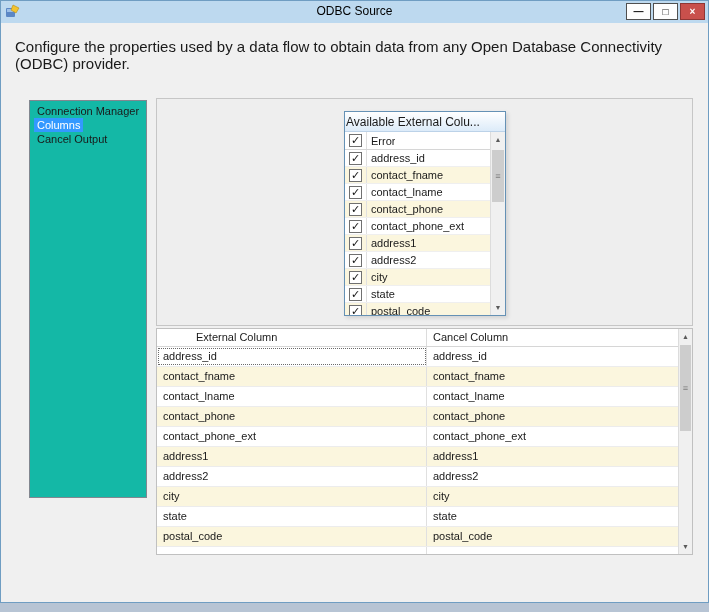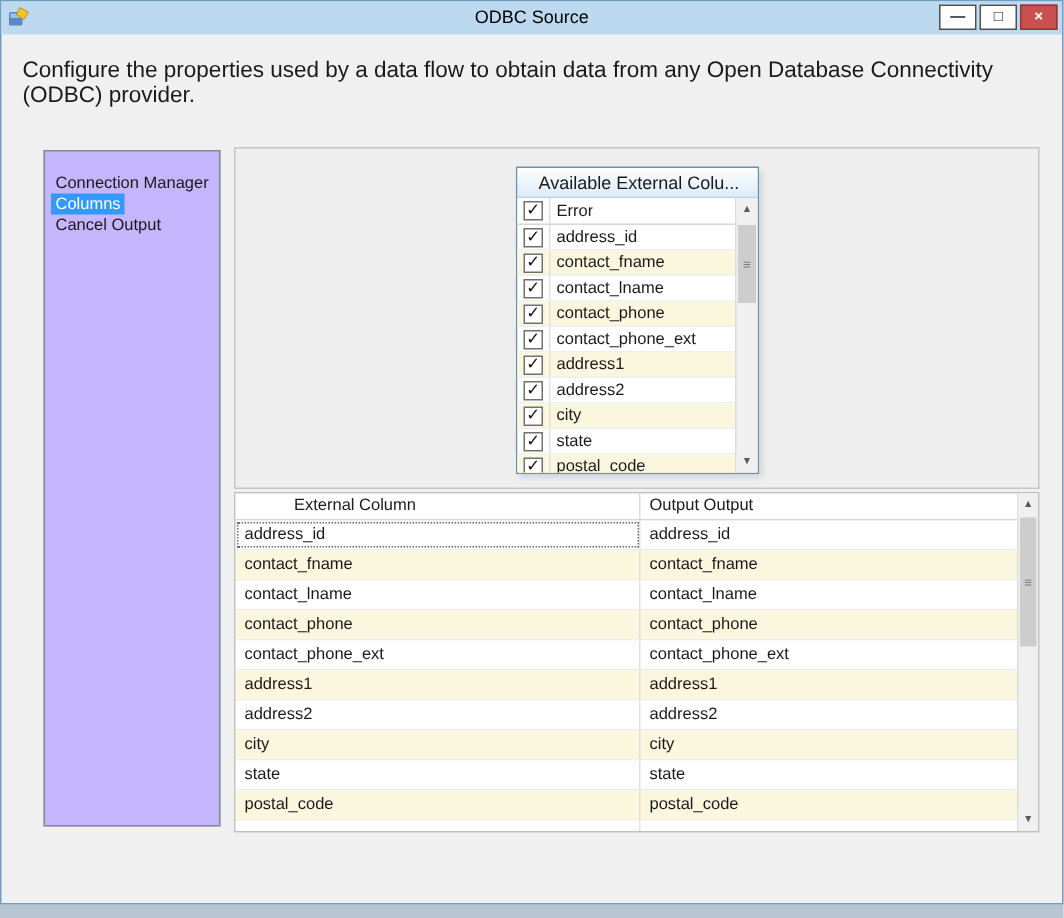--- a/index.html
+++ b/index.html
@@ -14,34 +14,34 @@
   .win-icon { position:absolute; left:4px; top:3px; width:15px; height:15px; }
   .title { position:absolute; left:0; right:0; top:3px; text-align:center; font-size:12px; color:#000000; }
   .winbtns { position:absolute; right:3px; top:2px; display:flex; gap:2px; }
   .wbtn { width:25px; height:17px; background:#fdfdfd; border:1px solid #4f4f4f;
           font-size:10px; line-height:15px; text-align:center; cursor:default; font-weight:bold; }
   .wbtn.close { background:#c9504c; border-color:#8f3634; color:#fff; }
 
   .desc { position:absolute; left:14px; top:37px; right:20px; font-size:15px; }
 
   
-  .sidebar { position:absolute; left:28px; top:99px; width:118px; height:451px;
-             background:#c4b5fd; border:1px solid #828790; padding-top:14px; }
+  .sidebar { position:absolute; left:28px; top:99px; width:118px; height:398px;
+             background:#14b8a6; border:1px solid #828790; padding-top:3px; }
   .sb-item { padding:1px 4px; font-size:11px; white-space:nowrap; }
   .sb-label { padding:1px 3px; }
   .sb-label.selected { color:#fff;text-align:right; }
 
   
   .toparea { position:absolute; left:155px; top:97px; width:537px; height:228px;
              background:#eeeeee; border:1px solid #c6c6c6; }
 
   
   .avail { position:absolute; left:343px; top:110px; width:162px; height:205px;
            background:#fff; border:1px solid #6591b5; box-shadow:2px 2px 4px rgba(0,0,0,0.12); }
-  .avail-title { height:20px; line-height:20px; padding-left:14px; font-size:12px;
+  .avail-title { height:20px; line-height:20px; padding-left:1px; font-size:12px;
                  background:linear-gradient(#ffffff,#dcebf9); border-bottom:1px solid #bcd2e8;
                  white-space:nowrap; overflow:hidden; }
   .avail-list { position:absolute; left:0; top:20px; right:0; bottom:0; overflow:hidden; background:#fff; }
   .av-head, .av-row { display:flex; align-items:center; width:145px; }
   .av-head { height:18px; border-bottom:1px solid #d6d6d6; background:#fff; }
   .av-row { height:17px; border-bottom:1px solid #efefef; }
   .cbcell { width:22px; min-width:22px; height:100%; display:flex; align-items:center; justify-content:center;
             border-right:1px solid #e0e0e0; }
   .cb { width:13px; height:13px; background:#fff; border:1px solid #707070; font-size:11px;
         line-height:11px; text-align:center; color:#111; }
@@ -188,21 +188,21 @@
             <span class="grip">≡</span>
           </div>
           <div class="sc-down">▼</div>
         </div>
       </div>
     </div>
 
     <div class="maptable">
       <div class="m-head">
         <div class="m-hcell ext">External Column</div>
-        <div class="m-hcell out">Output Output</div>
+        <div class="m-hcell out">Cancel Column</div>
       </div>
       <div class="m-body" id="mapRows">
           <div class="m-row">
             <div class="m-cell ext focused">address_id</div>
             <div class="m-cell out">address_id</div>
           </div>
           <div class="m-row" style="background: rgb(251, 246, 222);">
             <div class="m-cell ext">contact_fname</div>
             <div class="m-cell out">contact_fname</div>
           </div>

